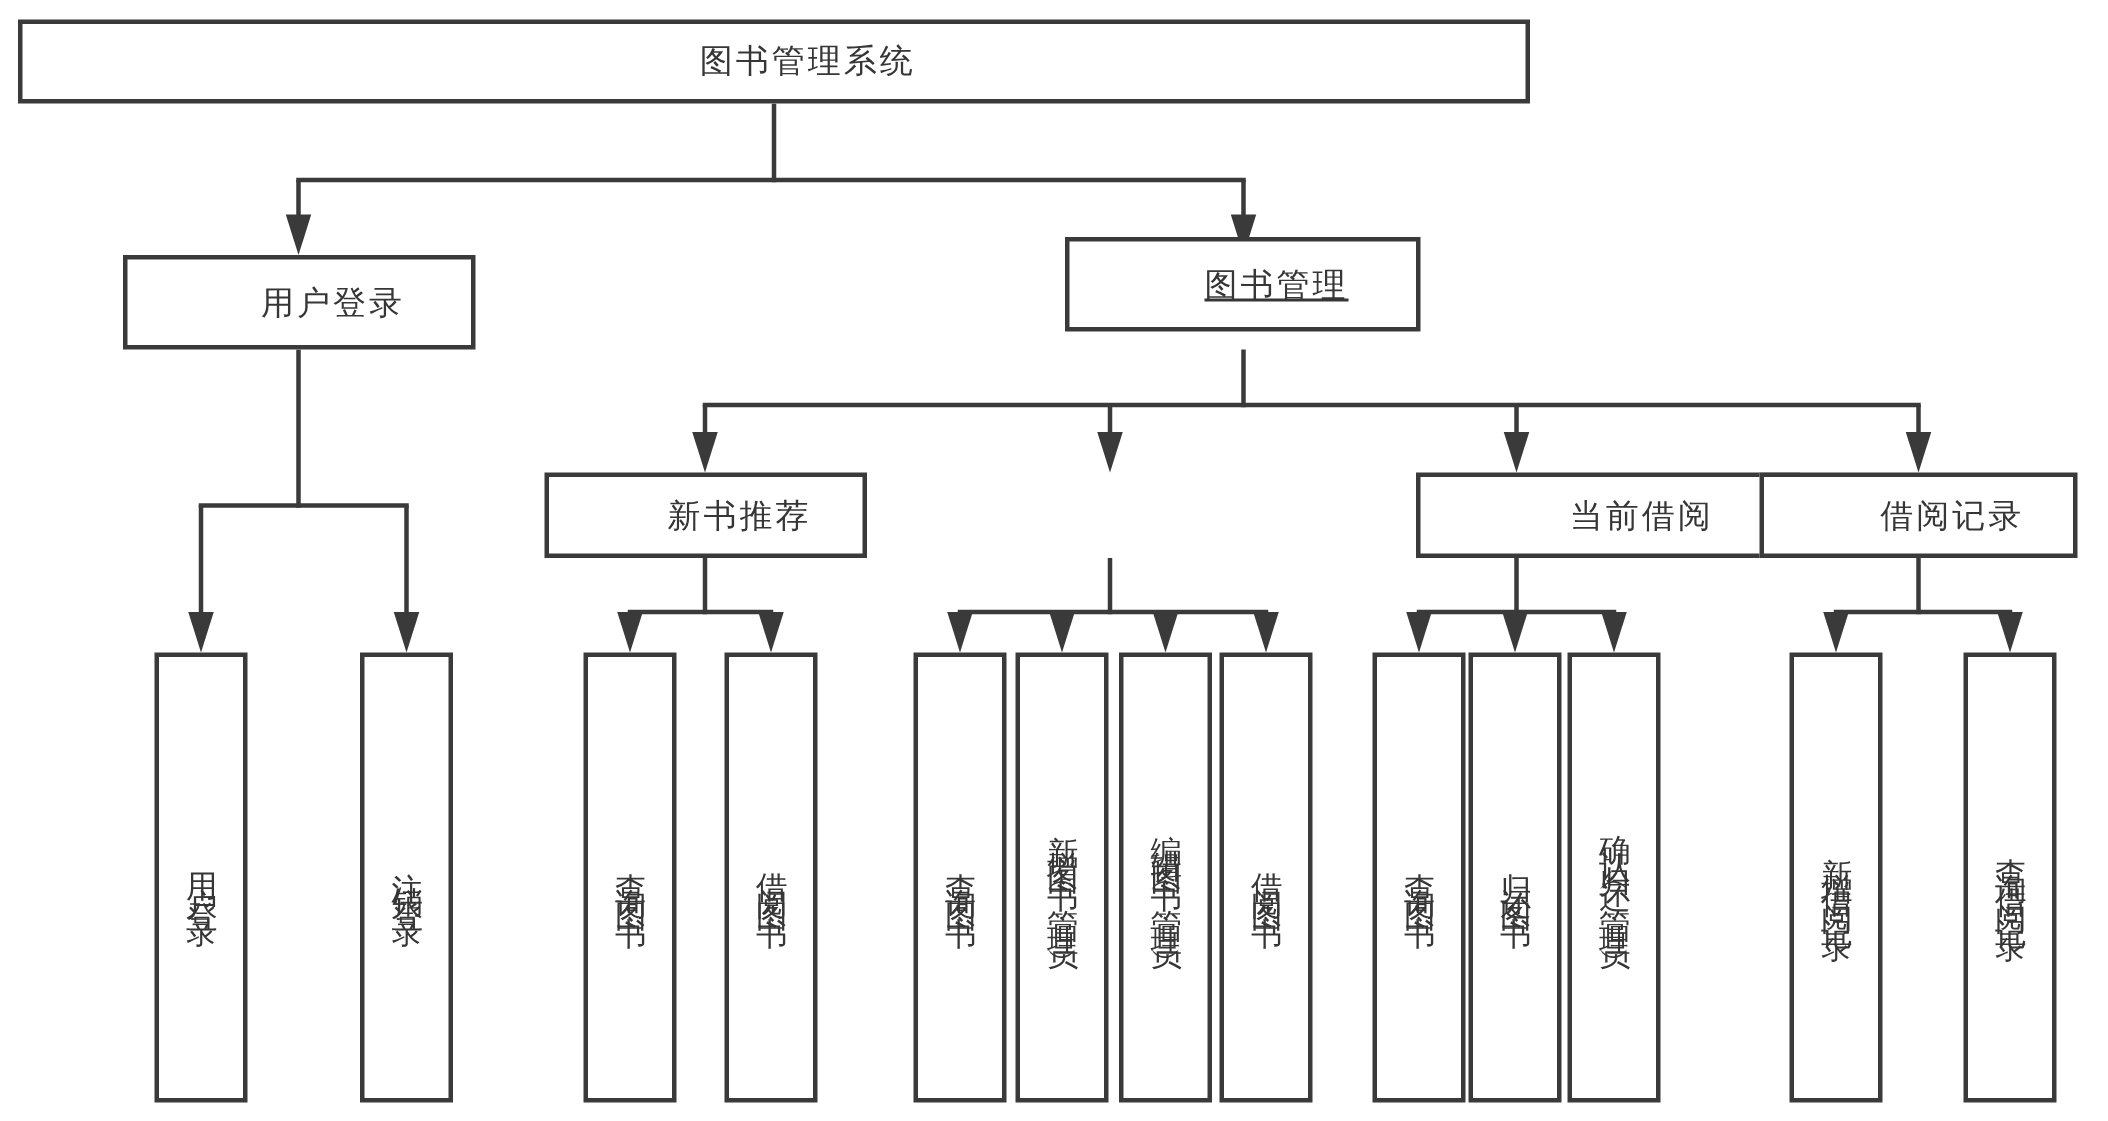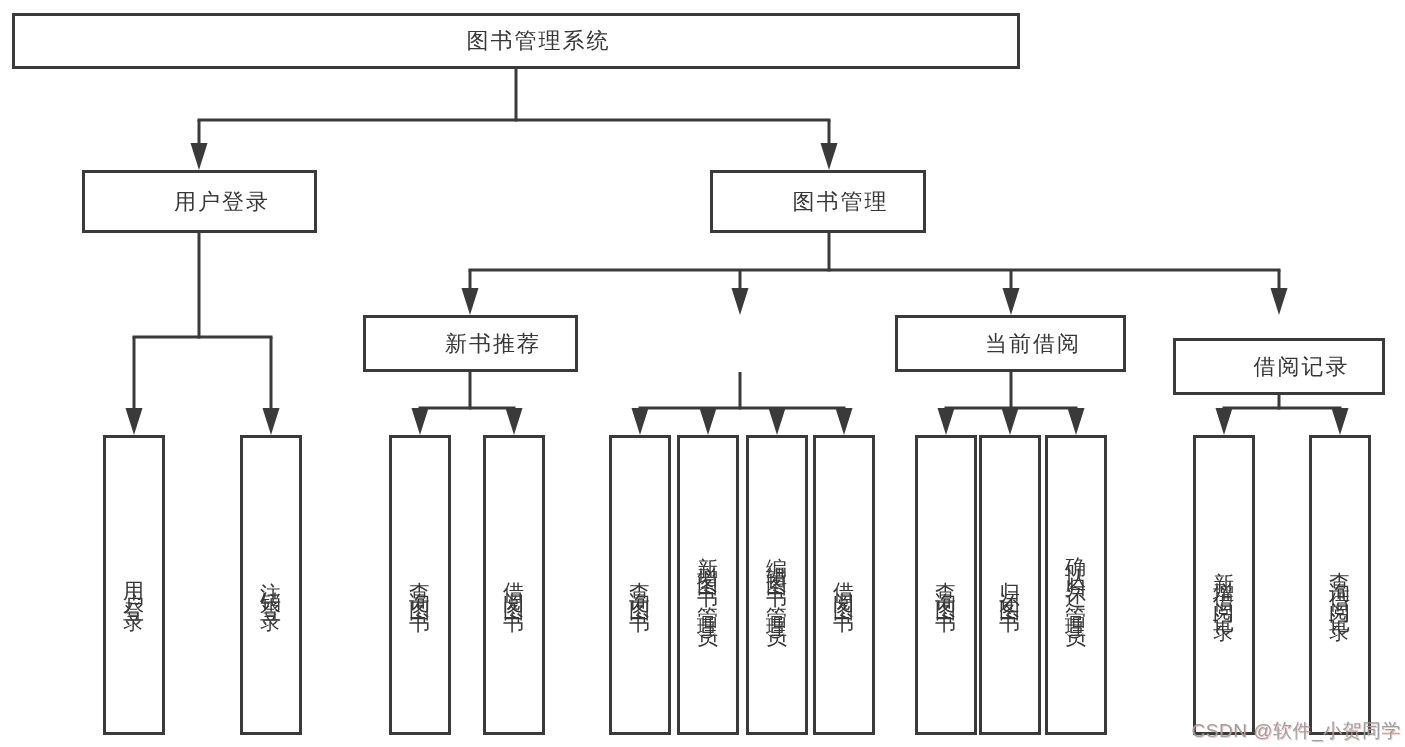--- a/index.html
+++ b/index.html
@@ -109,31 +109,31 @@
     </g>
   </svg>
 
   <div class="node h" style="left:12px; top:13px; width:1008px; height:56px;">
     <span class="lbl">图书管理系统</span>
   </div>
 
   <div class="node h" style="left:82px; top:170px; width:235px; height:63px;">
     <span class="lbl">用户登录</span>
   </div>
-  <div class="node h" style="left:710px; top:170px; width:216px; height:63px;">
+  <div class="node h" style="left:710px; top:158px; width:237px; height:63px;text-decoration:underline;">
     <span class="lbl">图书管理</span>
   </div>
 
   <div class="node h" style="left:363px; top:315px; width:215px; height:57px;text-align:center;">
     <span class="lbl">新书推荐</span>
   </div>
-  <div class="node h" style="left:895px; top:315px; width:231px; height:57px;">
+  <div class="node h" style="left:944px; top:315px; width:256px; height:57px;">
     <span class="lbl">当前借阅</span>
   </div>
-  <div class="node h" style="left:1173px; top:315px; width:212px; height:57px;margin-top:23px;">
+  <div class="node h" style="left:1173px; top:315px; width:212px; height:57px;">
     <span class="lbl">借阅记录</span>
   </div>
 
   <div class="node leaf" style="left:103px; top:435px; width:62px; height:300px;">
     <span class="lbl">用户登录</span>
   </div>
   <div class="node leaf" style="left:240px; top:435px; width:62px; height:300px;">
     <span class="lbl">注销登录</span>
   </div>
 
@@ -167,15 +167,14 @@
     <span class="lbl">确认归还（管理员）</span>
   </div>
 
   <div class="node leaf" style="left:1193px; top:435px; width:62px; height:300px;">
     <span class="lbl">新增借阅记录</span>
   </div>
   <div class="node leaf" style="left:1309px; top:435px; width:62px; height:300px;">
     <span class="lbl">查询借阅记录</span>
   </div>
 
-  <div class="watermark">CSDN @软件_小贺同学</div>
 
 </div>
 
 </body></html>

